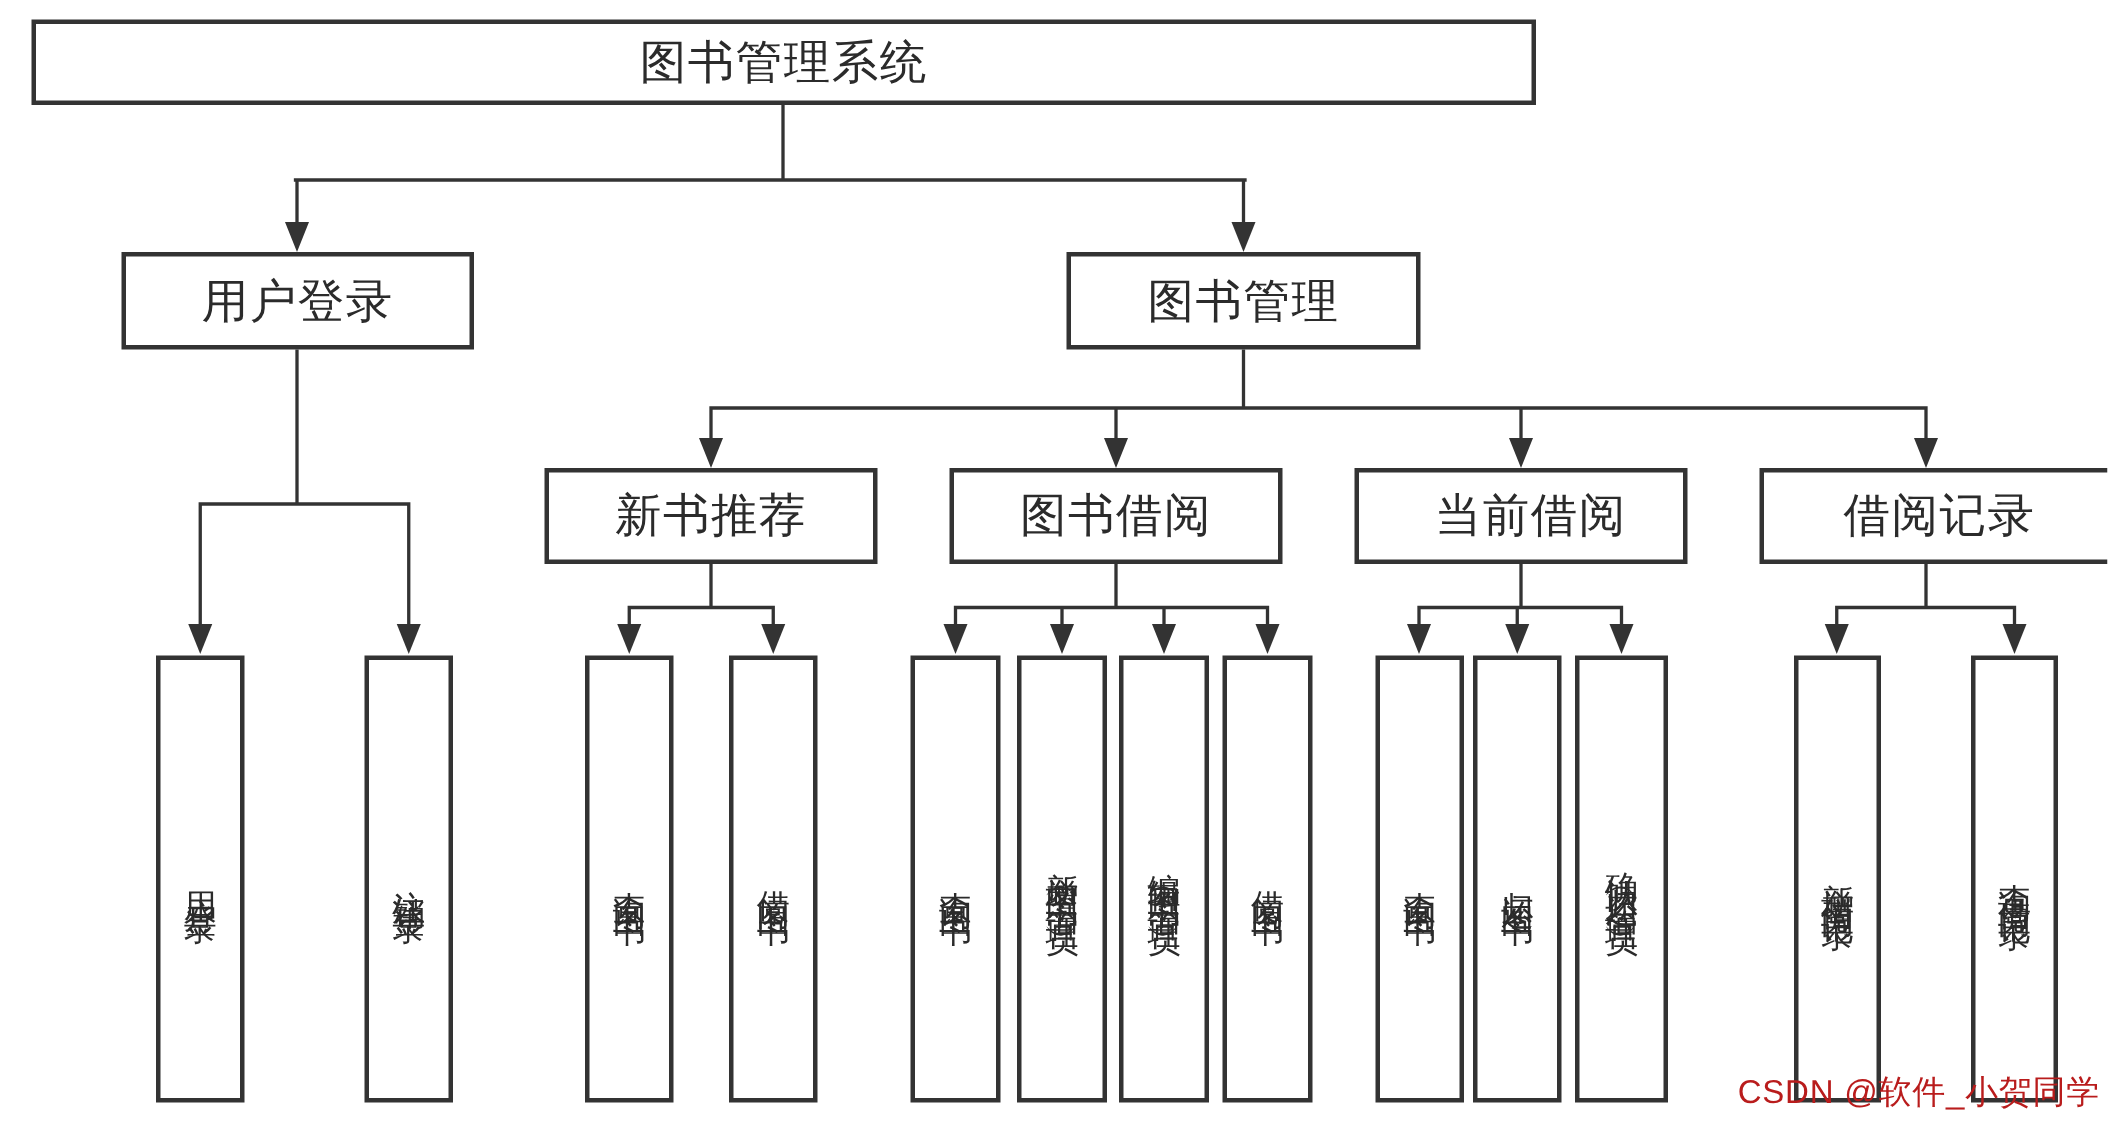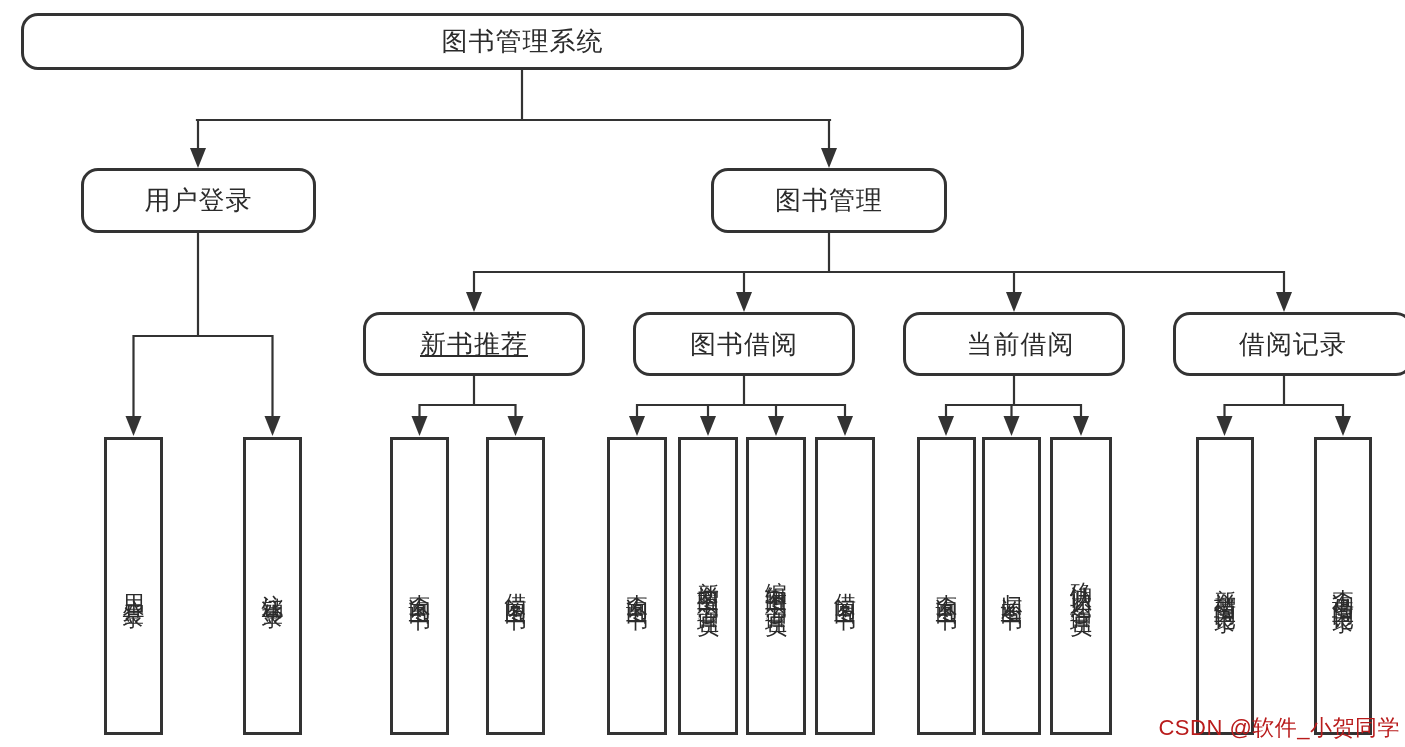--- a/index.html
+++ b/index.html
@@ -22,24 +22,23 @@
     box-sizing: border-box;
     border: 3px solid #333333;
     background: #ffffff;
     display: flex;
     align-items: center;
     justify-content: center;
     color: #2b2b2b;
     z-index: 2;
   }
   .box.h {
-    font-size: 26px;
+    font-size: 31px;
     letter-spacing: 1px;
     white-space: nowrap;
-    border-radius: 17px;
   }
   .box.v span {
     writing-mode: vertical-rl;
     text-orientation: mixed;
     font-size: 22px;
     letter-spacing: 5px;
     white-space: nowrap;
   }
   .watermark {
     position: absolute;
@@ -113,21 +112,21 @@
       <polygon points="1216.5,416 1232.5,416 1224.5,436"></polygon>
       <polygon points="1335,416 1351,416 1343,436"></polygon>
     </g>
   </svg>
 
   <div class="box h" style="left:21px; top:13px; width:1003px; height:57px;">图书管理系统</div>
 
   <div class="box h" style="left:81px; top:168px; width:235px; height:65px;">用户登录</div>
   <div class="box h" style="left:711px; top:168px; width:236px; height:65px;">图书管理</div>
 
-  <div class="box h" style="left:363px; top:312px; width:222px; height:64px;text-decoration:underline;">新书推荐</div>
+  <div class="box h" style="left:363px; top:312px; width:222px; height:64px;">新书推荐</div>
   <div class="box h" style="left:633px; top:312px; width:222px; height:64px;text-align:right;">图书借阅</div>
   <div class="box h" style="left:903px; top:312px; width:222px; height:64px;padding-left:13px;">当前借阅</div>
   <div class="box h" style="left:1173px; top:312px; width:240px; height:64px;">借阅记录</div>
 
   <div class="box v" style="left:104px; top:437px; width:59px; height:298px;">
     <span>用户登录</span>
   </div>
   <div class="box v" style="left:243px; top:437px; width:59px; height:298px;">
     <span>注销登录</span>
   </div>

